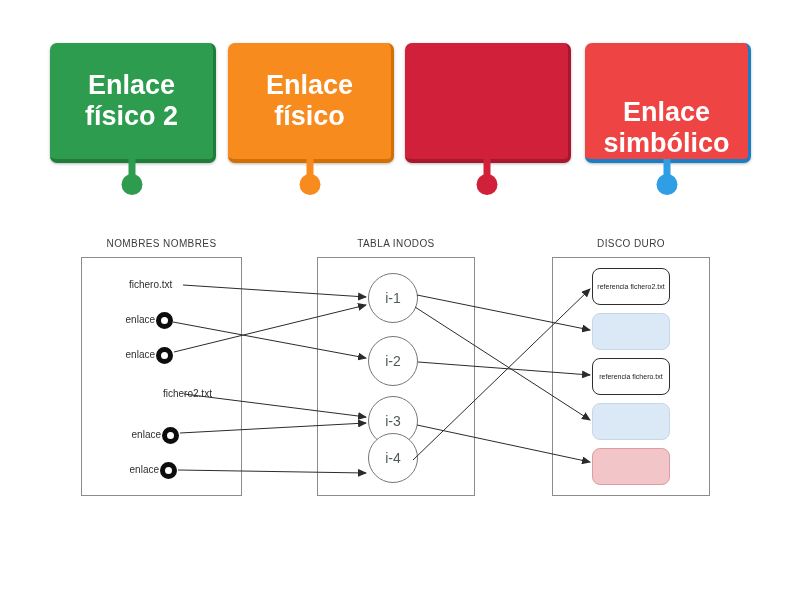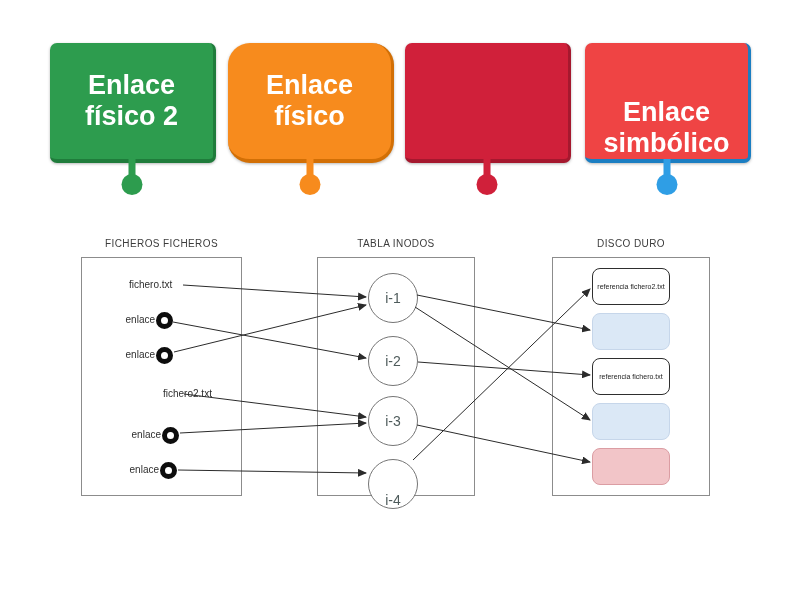--- a/index.html
+++ b/index.html
@@ -11,21 +11,21 @@
         display:flex;align-items:center;justify-content:center;text-align:center;
         box-sizing:border-box;padding:0 8px;cursor:grab;
         box-shadow:0 1px 3px rgba(0,0,0,.28);}
   .card-label{color:#fff;font-weight:bold;font-size:27px;line-height:1.15;}
   .card .stem{position:absolute;left:50%;top:100%;transform:translateX(-50%);
               width:7px;height:20px;}
   .card .dot{position:absolute;left:50%;top:calc(100% + 15px);transform:translateX(-50%);
              width:21px;height:21px;border-radius:50%;}
   .card0{left:50px; background:#2d9c4e;border-right:3px solid #1f7c3b;border-bottom:4px solid #1f7c3b;}
   .card0 .stem,.card0 .dot{background:#2d9c4e;}
-  .card1{left:228px;background:#f78b1d;border-right:3px solid #d26f05;border-bottom:4px solid #d26f05;border-radius:22px;}
+  .card1{left:228px;background:#f78b1d;border-right:3px solid #d26f05;border-bottom:4px solid #d26f05;}
   .card1 .stem,.card1 .dot{background:#f78b1d;}
   .card2{left:405px;background:#d0203a;border-right:3px solid #a5182e;border-bottom:4px solid #a5182e;}
   .card2 .stem,.card2 .dot{background:#d0203a;}
   .card3{left:585px;background:#ef4444;border-right:3px solid #1b7ec2;border-bottom:4px solid #1b7ec2;align-items:flex-end;}
   .card3 .stem,.card3 .dot{background:#2f9ee5;}
 
   
   .dbox{position:absolute;top:249px;height:239px;border:1px solid #8c8c8c;background:#fff;
         box-sizing:border-box;z-index:1;}
   .dtitle{position:absolute;top:230px;font-size:10px;color:#3c3c3c;letter-spacing:.4px;
@@ -63,21 +63,21 @@
   <div class="card card2">
     <div class="stem"></div>
     <div class="dot"></div>
   </div>
   <div class="card card3">
     <div class="card-label">Enlace simbólico</div>
     <div class="stem"></div>
     <div class="dot"></div>
   </div>
 
-  <div class="dtitle" style="left:81px;width:161px;">FICHEROS FICHEROS</div>
+  <div class="dtitle" style="left:81px;width:161px;">NOMBRES NOMBRES</div>
   <div class="dtitle" style="left:317px;width:158px;">TABLA INODOS</div>
   <div class="dtitle" style="left:552px;width:158px;">DISCO DURO</div>
 
   <div class="dbox" style="left:81px;width:161px;"></div>
   <div class="dbox" style="left:317px;width:158px;"></div>
   <div class="dbox" style="left:552px;width:158px;"></div>
 
   <div class="flabel" style="left:129px;top:271px;">fichero.txt</div>
   <div class="flabel" style="left:122px;top:306px;width:33px;text-align:right;">enlace</div>
   <div class="flabel" style="left:122px;top:341px;width:33px;text-align:right;">enlace</div>
@@ -87,21 +87,21 @@
 
   <div class="inode" style="left:368px;top:265px;">
       <span>i-1</span>
     </div>
   <div class="inode" style="left:368px;top:328px;">
       <span>i-2</span>
     </div>
   <div class="inode" style="left:368px;top:388px;">
       <span>i-3</span>
     </div>
-  <div class="inode" style="left:368px;top:451px;align-items:flex-end;">
+  <div class="inode" style="left:368px;top:425px;">
       <span>i-4</span>
     </div>
 
   <div class="slot slot-white" style="top:260px;">
       <span class="slot-label">referencia fichero2.txt</span>
     </div>
   <div class="slot slot-blue" style="top:305px;">
       <span class="slot-label"></span>
     </div>
   <div class="slot slot-white" style="top:350px;">

